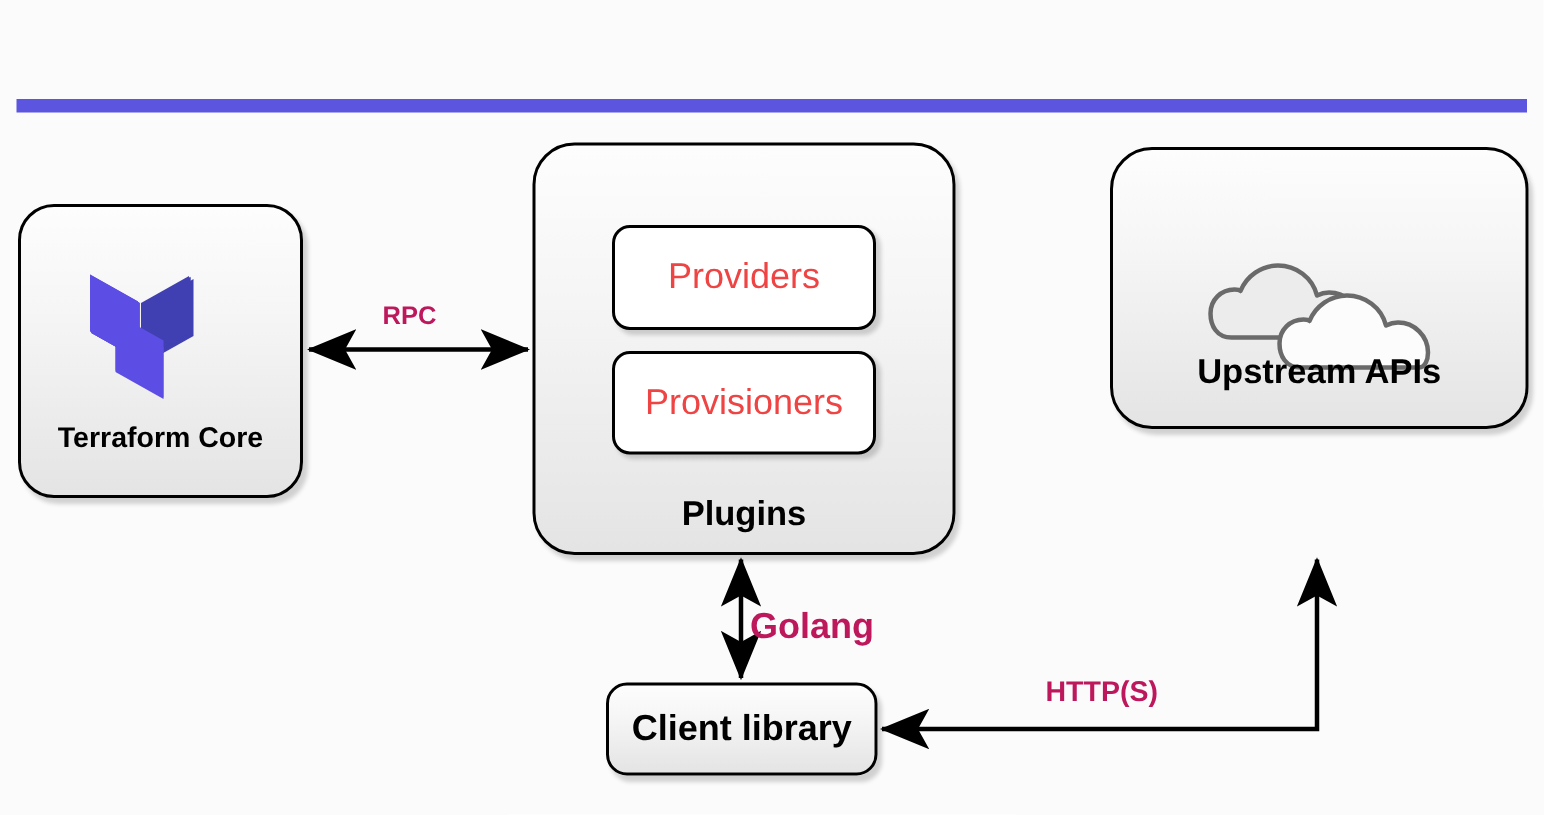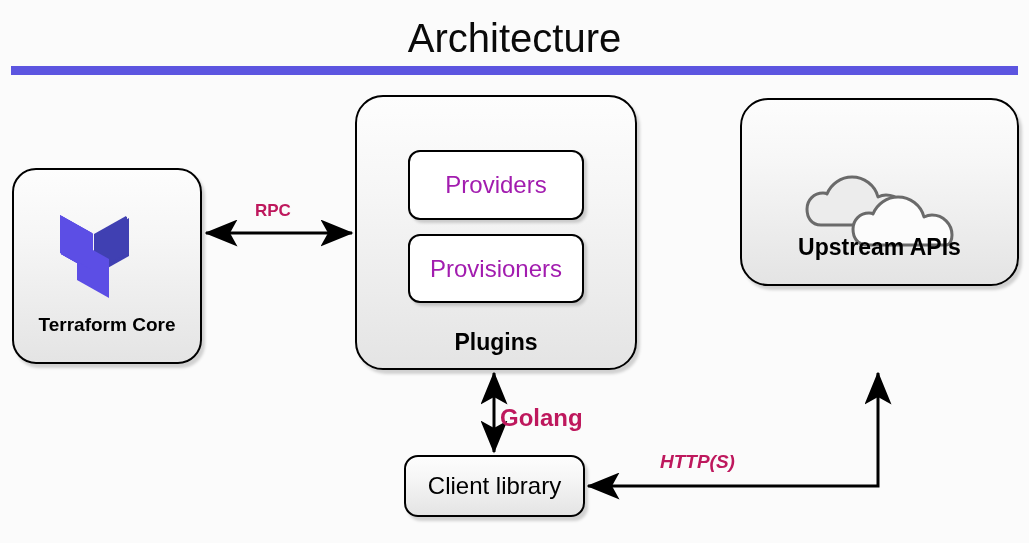--- a/index.html
+++ b/index.html
@@ -56,21 +56,20 @@
     color: #000000;
   }
 
   
   #terraform-core {
     left: 12px;
     top: 136px;
     width: 190px;
     height: 196px;
     border-radius: 24px;
-    margin-top: 32px;
   }
   #terraform-core .node-label {
     bottom: 26px;
     font-size: 19px;
   }
   .tf-logo {
     position: absolute;
     left: 50%;
     top: 30px;
     transform: translateX(-50%);
@@ -94,21 +93,21 @@
     position: absolute;
     background: #ffffff;
     border: 2.5px solid #000000;
     border-radius: 12px;
     box-shadow: 3px 3px 3px rgba(0,0,0,0.17);
     box-sizing: border-box;
     display: flex;
     align-items: center;
     justify-content: center;
     font-size: 24px;
-    color: #a21caf;
+    color: #ef4444;
   }
   #providers-box {
     left: 51px;
     top: 53px;
     width: 176px;
     height: 70px;
   }
   #provisioners-box {
     left: 51px;
     top: 137px;
@@ -143,21 +142,21 @@
     top: 455px;
     width: 181px;
     height: 62px;
     border-radius: 14px;
     display: flex;
     align-items: center;
     justify-content: center;
   }
   #client-library .box-text {
     font-size: 24px;
-    font-weight: normal;
+    font-weight: bold;
     color: #000000;
   }
 
   
   #connectors {
     position: absolute;
     left: 0;
     top: 0;
     width: 1029px;
     height: 543px;
@@ -175,32 +174,30 @@
     left: 255px;
     top: 201px;
     font-size: 17px;
   }
   #label-golang {
     left: 500px;
     top: 404px;
     font-size: 24px;
   }
   #label-https {
-    left: 660px;
+    left: 697px;
     top: 451px;
     font-size: 19px;
-    font-style: italic;
   }
 </style>
 </head>
 <body>
 
 <div id="canvas">
 
-  <div class="title">Architecture</div>
   <div class="divider"></div>
 
   <div class="node" id="terraform-core">
     <svg class="tf-logo" viewBox="0 0 104 104">
       <polygon points="6,16 38,34 38,72 6,54" fill="#5c4ee5"></polygon>
       <polygon points="42,36 74,18 74,56 42,74" fill="#4040b2"></polygon>
       <polygon points="41,36 72,18 72,56 41,74" fill="none"></polygon>
       <polygon points="40,35 40,73 40,73 40,35" fill="none"></polygon>
       <polygon points="42,37 42,75 42,75 42,37" fill="none"></polygon>
       <polygon points="39.5,35 39.5,73 39.5,73 39.5,35" fill="none"></polygon>

